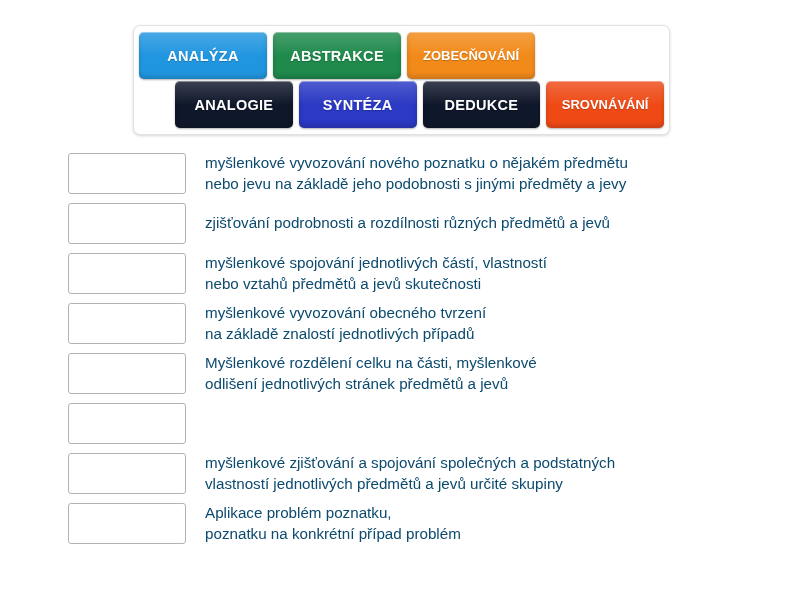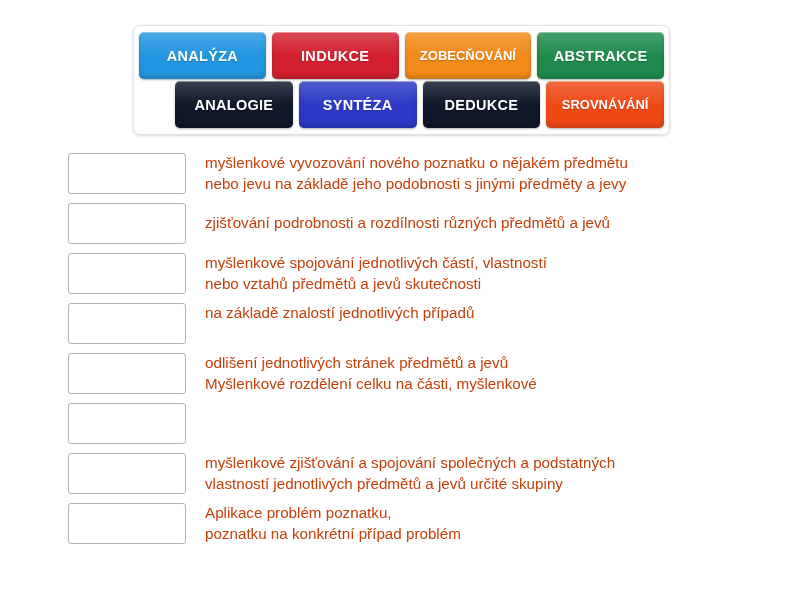--- a/index.html
+++ b/index.html
@@ -101,43 +101,40 @@
     box-sizing: border-box;
     border: 1px solid #b3b3b3;
     border-radius: 3px;
     background: #ffffff;
     margin-top: 3px;
   }
   .row-text {
     margin-left: 19px;
     font-size: 15.2px;
     line-height: 21px;
-    color: #c2410c;
+    color: #0c4a6e;
     padding-top: 2px;
     max-width: 540px;
   }
   .row-text .line { display: block; white-space: nowrap; }
   .answer-row.single .row-text { padding-top: 12px; }
 </style>
 </head>
 <body>
 
 <div id="tiles-panel">
     <div class="tile-row">
       <div class="tile" style="background: rgb(33, 150, 224);">
         <span class="tile-label">ANALÝZA</span>
       </div>
-      <div class="tile" style="background: rgb(211, 32, 48);">
-        <span class="tile-label">INDUKCE</span>
+      <div class="tile" style="background: rgb(31, 138, 76);">
+        <span class="tile-label">ABSTRAKCE</span>
       </div>
       <div class="tile tight" style="background: rgb(242, 138, 26);">
         <span class="tile-label">ZOBECŇOVÁNÍ</span>
-      </div>
-      <div class="tile" style="background: rgb(31, 138, 76);">
-        <span class="tile-label">ABSTRAKCE</span>
       </div>
     </div>
     <div class="tile-row">
       <div class="tile" style="background: #0f172a; margin-left: 36px;">
         <span class="tile-label">ANALOGIE</span>
       </div>
       <div class="tile" style="background: rgb(43, 57, 196); justify-content: center;">
         <span class="tile-label">SYNTÉZA</span>
       </div>
       <div class="tile" style="background: #0f172a;">
@@ -166,28 +163,29 @@
     <div class="answer-row">
       <div class="drop-box"></div>
       <div class="row-text">
         <span class="line">myšlenkové spojování jednotlivých částí, vlastností</span>
         <span class="line">nebo vztahů předmětů a jevů skutečnosti</span>
       </div>
     </div>
     <div class="answer-row">
       <div class="drop-box"></div>
       <div class="row-text">
+        <span class="line">myšlenkové vyvozování obecného tvrzení</span>
         <span class="line">na základě znalostí jednotlivých případů</span>
       </div>
     </div>
     <div class="answer-row">
       <div class="drop-box"></div>
       <div class="row-text">
+        <span class="line">Myšlenkové rozdělení celku na části, myšlenkové</span>
         <span class="line">odlišení jednotlivých stránek předmětů a jevů</span>
-        <span class="line">Myšlenkové rozdělení celku na části, myšlenkové</span>
       </div>
     </div>
     <div class="answer-row">
       <div class="drop-box"></div>
     </div>
     <div class="answer-row">
       <div class="drop-box"></div>
       <div class="row-text">
         <span class="line">myšlenkové zjišťování a spojování společných a podstatných</span>
         <span class="line">vlastností jednotlivých předmětů a jevů určité skupiny</span>

